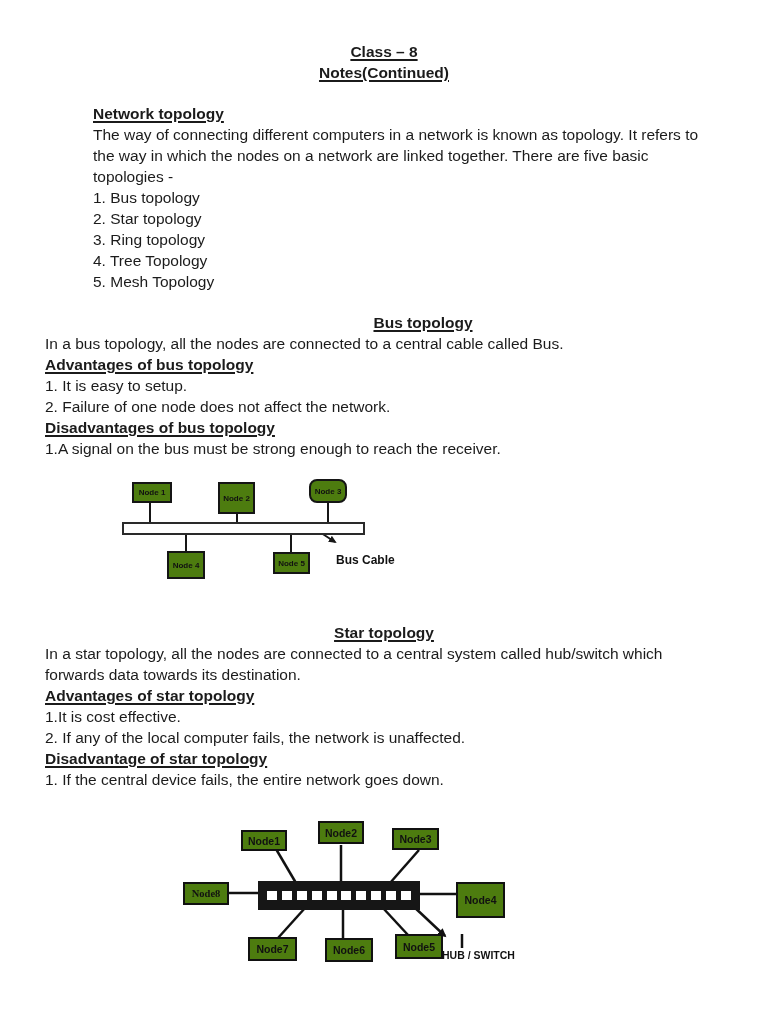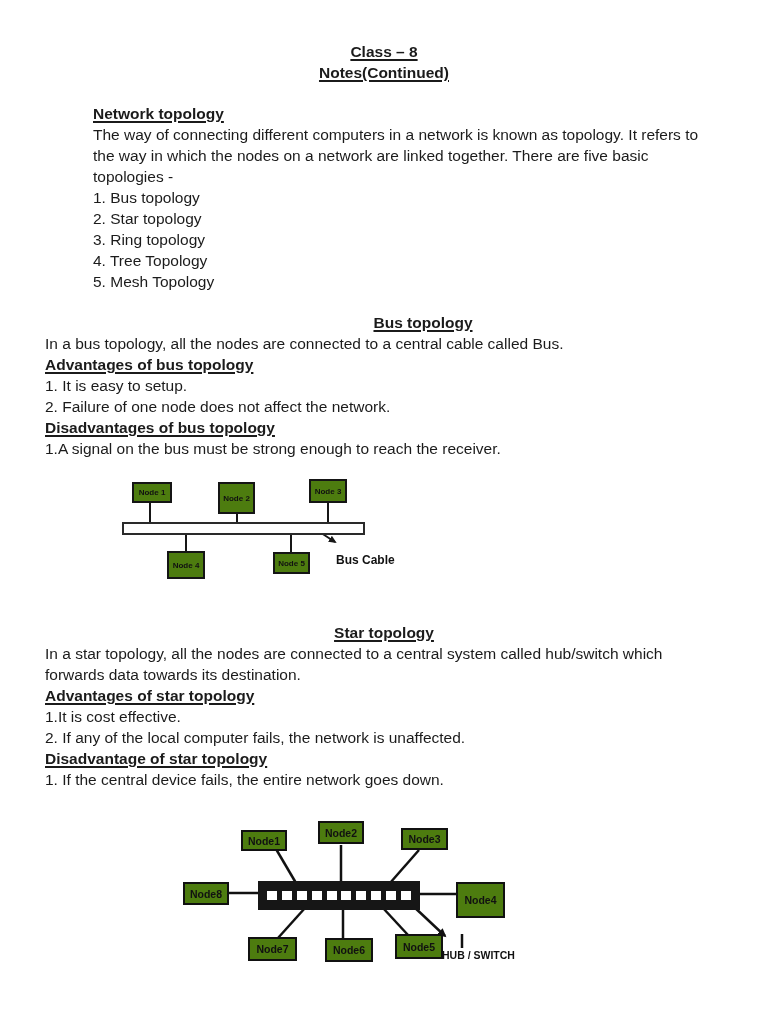--- a/index.html
+++ b/index.html
@@ -76,21 +76,21 @@
       <line x1="30" y1="26" x2="30" y2="46" stroke="#161616" stroke-width="2"></line>
       <line x1="117" y1="27" x2="117" y2="46" stroke="#161616" stroke-width="2"></line>
       <line x1="208" y1="26" x2="208" y2="46" stroke="#161616" stroke-width="2"></line>
       <line x1="66" y1="57" x2="66" y2="74" stroke="#161616" stroke-width="2"></line>
       <line x1="171" y1="57" x2="171" y2="75" stroke="#161616" stroke-width="2"></line>
       <line x1="192" y1="50" x2="215" y2="65" stroke="#161616" stroke-width="2" marker-end="url(#arrow-b)"></line>
     </svg>
     <div class="bus-bar" style="left:2px; top:45px; width:243px; height:13px;"></div>
     <div class="nodebox bus-node" style="left:12px; top:5px; width:40px; height:21px;">Node 1</div>
     <div class="nodebox bus-node" style="left:98px; top:5px; width:37px; height:32px;">Node 2</div>
-    <div class="nodebox bus-node" style="left:189px; top:2px; width:38px; height:24px;">Node 3</div>
+    <div class="nodebox bus-node" style="left:189px; top:2px; width:38px; height:24px;border-radius:8px;">Node 3</div>
     <div class="nodebox bus-node" style="left:47px; top:74px; width:38px; height:28px;">Node 4</div>
     <div class="nodebox bus-node" style="left:153px; top:75px; width:37px; height:22px;">Node 5</div>
     <div class="diagram-label bus-cable-label" style="left:216px; top:76px;">Bus Cable</div>
   </div>
 
   <div class="center-block" style="top:622px;">
     <div class="line bold-u">Star topology</div>
   </div>
 
   <div class="left-block" style="top:643px;">
@@ -128,22 +128,22 @@
       <span class="port"></span>
       <span class="port"></span>
       <span class="port"></span>
       <span class="port"></span>
       <span class="port"></span>
       <span class="port"></span>
       <span class="port"></span>
     </div>
     <div class="nodebox star-node" style="left:61px;  top:12px;  width:46px; height:21px;">Node1</div>
     <div class="nodebox star-node" style="left:138px; top:3px;   width:46px; height:23px;">Node2</div>
-    <div class="nodebox star-node" style="left:221px; top:10px;  width:47px; height:22px;">Node3</div>
+    <div class="nodebox star-node" style="left:212px; top:10px;  width:47px; height:22px;">Node3</div>
     <div class="nodebox star-node" style="left:276px; top:64px;  width:49px; height:36px;">Node4</div>
     <div class="nodebox star-node" style="left:215px; top:116px; width:48px; height:25px;">Node5</div>
     <div class="nodebox star-node" style="left:145px; top:120px; width:48px; height:24px;">Node6</div>
     <div class="nodebox star-node" style="left:68px;  top:119px; width:49px; height:24px;">Node7</div>
-    <div class="nodebox star-node" style="left:3px;   top:64px;  width:46px; height:23px;">Node8</div>
+    <div class="nodebox star-node" style="left:3px;   top:64px;  width:46px; height:23px;font-family:Liberation Serif, serif;">Node8</div>
     <div class="diagram-label hub-label" style="left:262px; top:131px;">HUB / SWITCH</div>
   </div>
 
 </div>
 
 </body></html>

